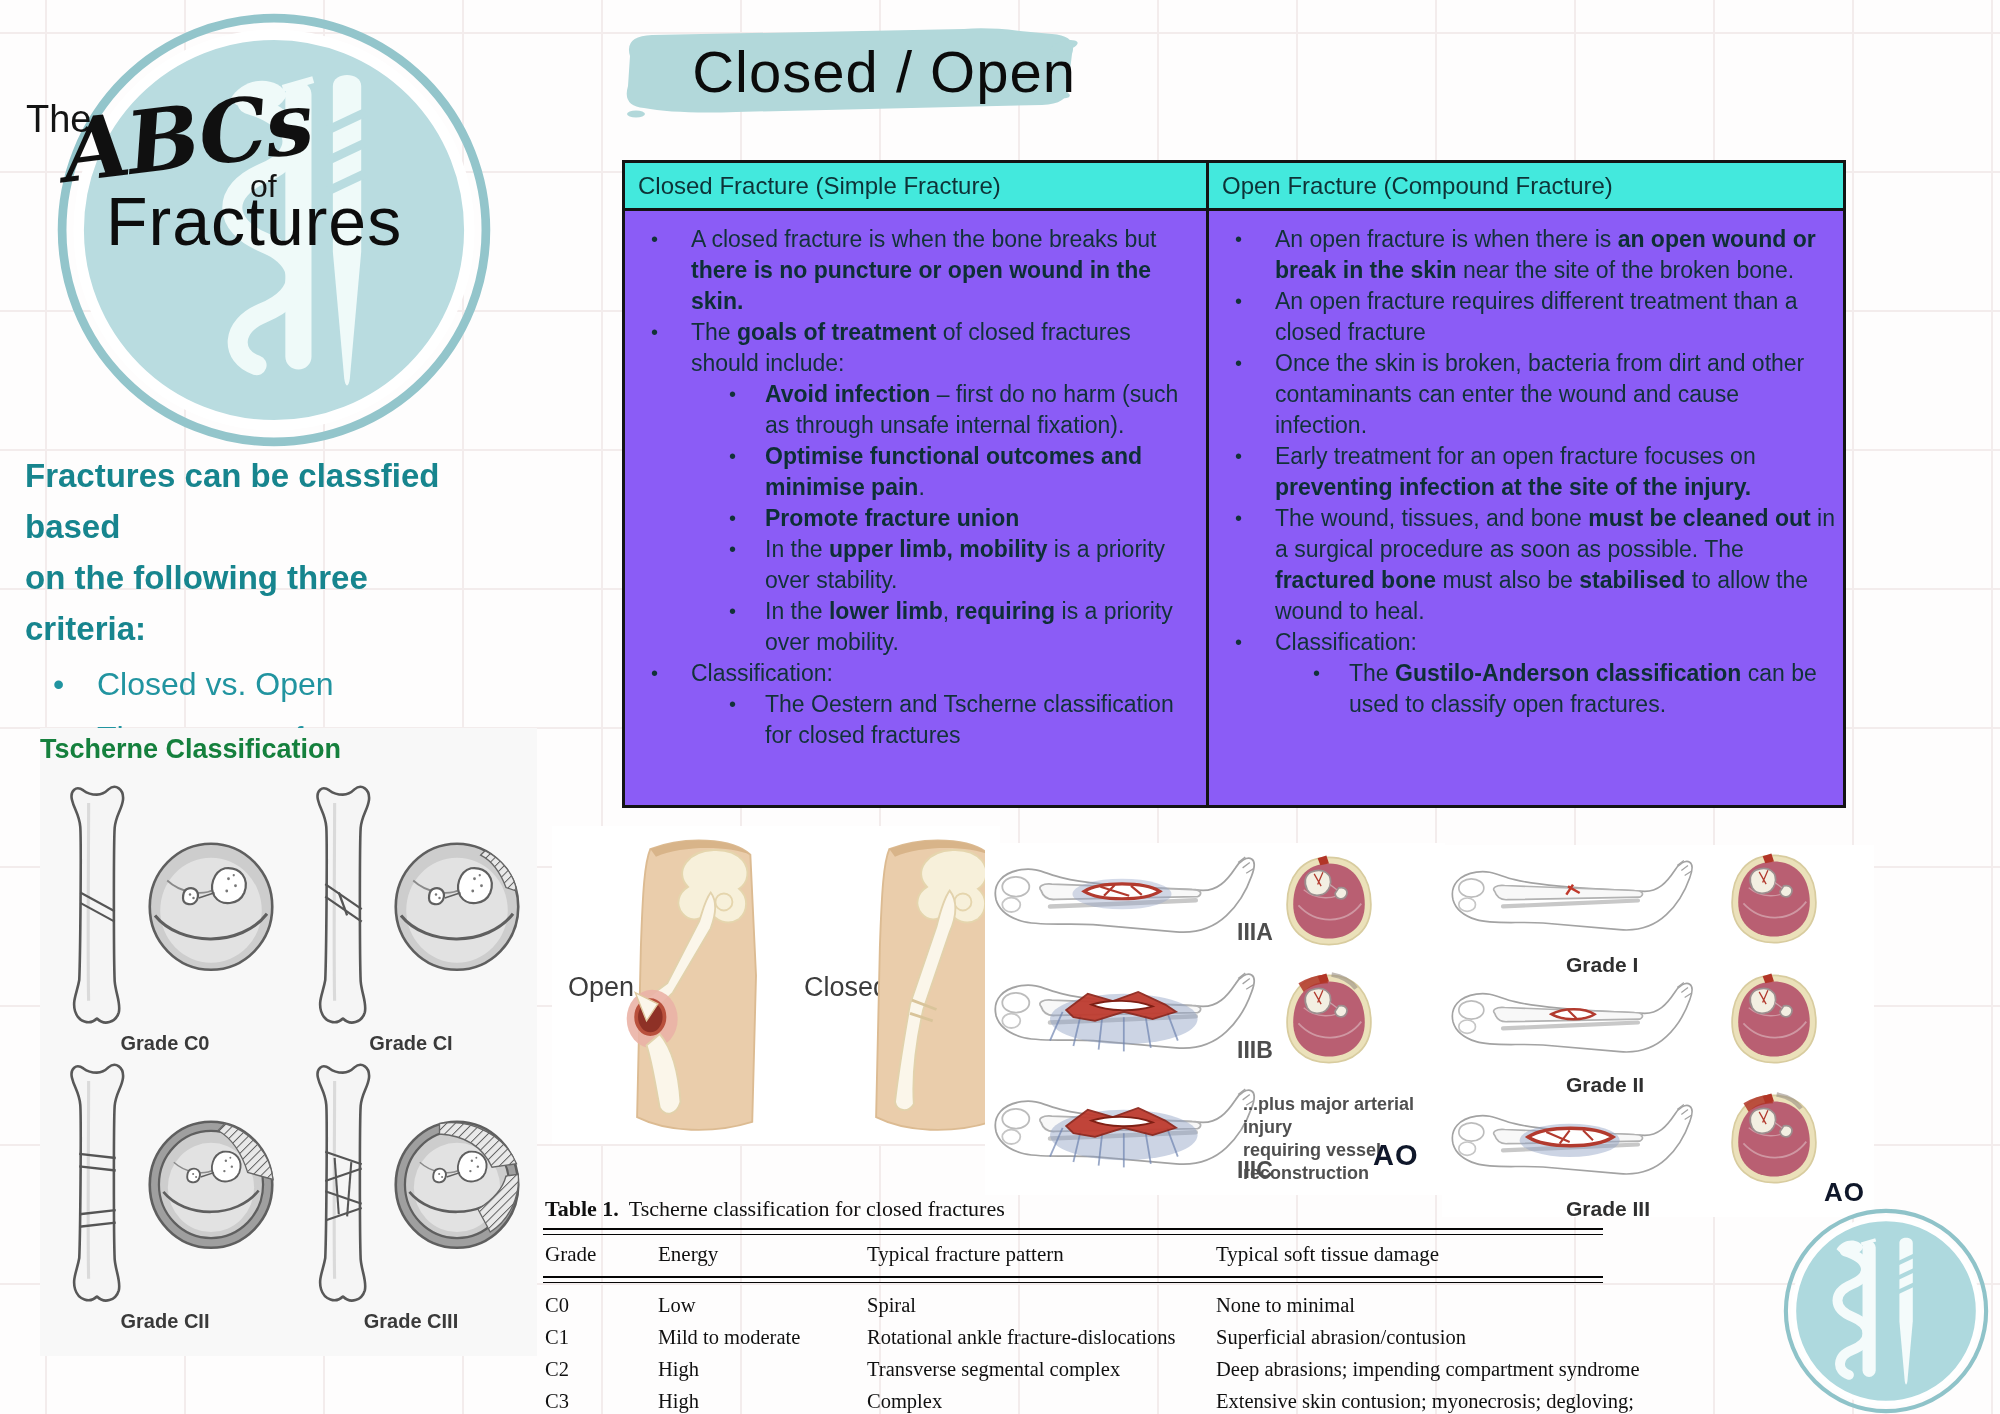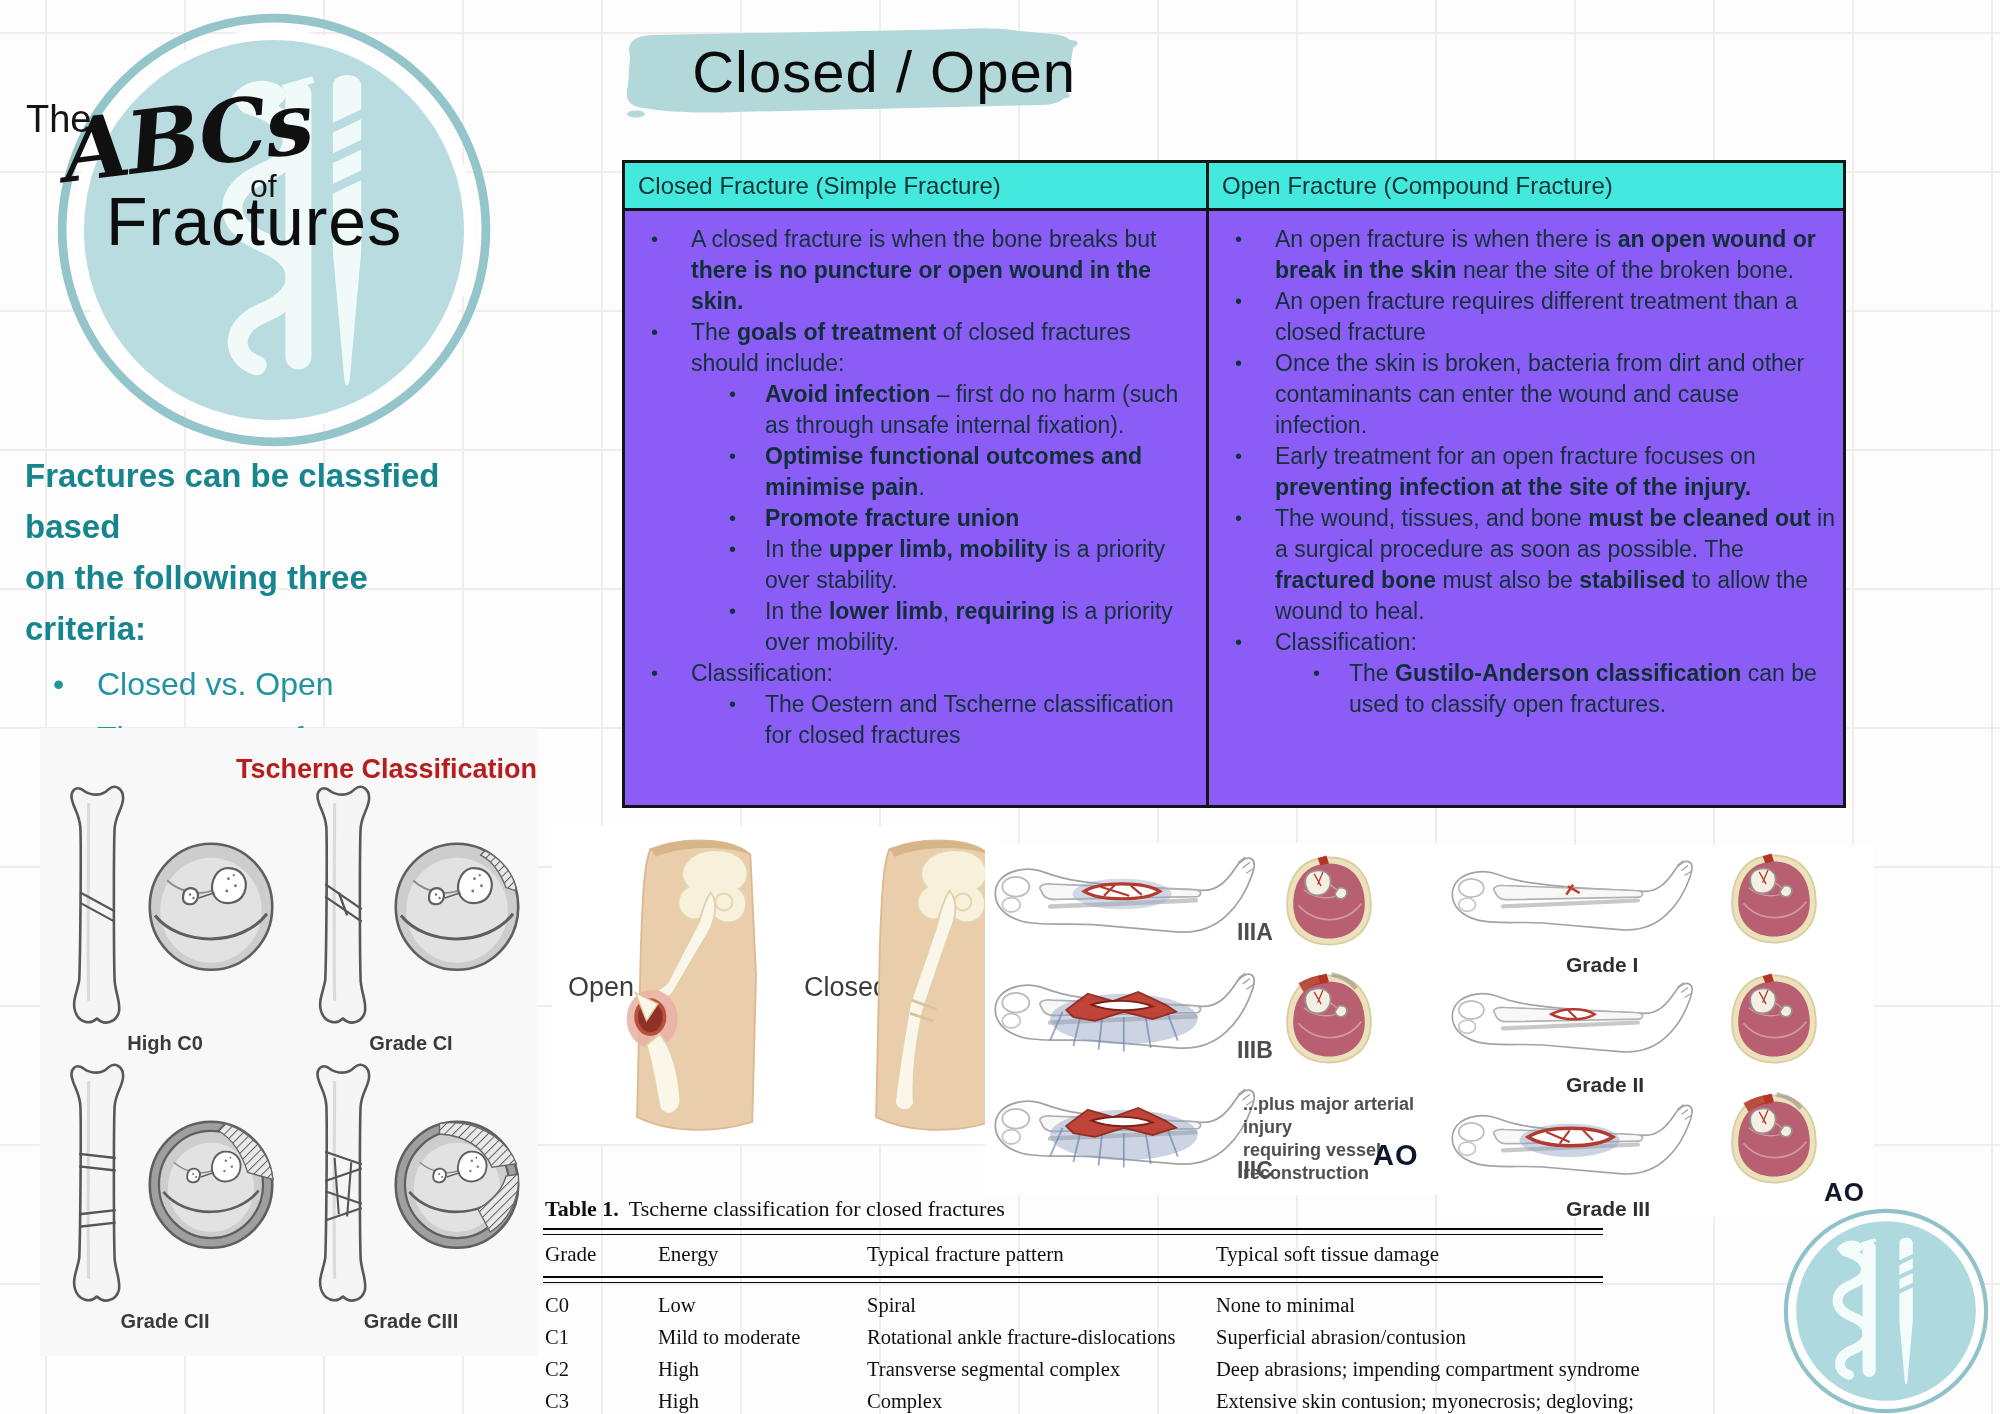--- a/index.html
+++ b/index.html
@@ -45,22 +45,22 @@
   .tli{display:flex;}
   .tli .dot{width:40px;padding-left:26px;flex:none;font-size:20px;}
   .tli .txt{flex:1;}
   .sli{display:flex;}
   .sli .dot{width:36px;padding-left:104px;flex:none;font-size:20px;}
   .sli .txt{flex:1;}
   .cmp-b b{color:#0e2f35;}
 
   
   #tscherne{left:40px;top:728px;width:497px;height:628px;background:#f8f8f8;}
-  .ts-title{position:absolute;left:0;top:26px;width:100%;text-align:right;
-            font-size:27px;font-weight:bold;color:#b91c1c;}
+  .ts-title{position:absolute;left:0;top:6px;width:100%;text-align:left;
+            font-size:27px;font-weight:bold;color:#15803d;}
   .ts-cell{position:absolute;width:238px;height:270px;}
   .ts-cell svg.bone{position:absolute;left:12px;top:0;width:80px;height:250px;}
   .ts-cell svg.xsec{position:absolute;left:95px;top:55px;width:140px;height:140px;}
   .ts-label{position:absolute;left:0;width:238px;top:252px;text-align:center;
             font-size:20px;font-weight:bold;color:#3a3a3a;}
 
   
   #openclosed{left:552px;top:826px;width:448px;height:318px;background:#fff;}
   .oc-label{position:absolute;font-size:27px;color:#3c3c3c;}
   #openclosed svg.thigh{position:absolute;top:8px;width:150px;height:302px;}
@@ -294,21 +294,21 @@
     <svg class="bone" viewBox="0 0 70 240">
       <use href="#sym-bone"></use>
       <g stroke="#555" stroke-width="2" fill="none">
           <path d="M18,108 L51,126"></path>
           <path d="M18,118 L51,136"></path>
         </g>
     </svg>
     <svg class="xsec" viewBox="0 0 160 160">
         <use href="#sym-xsec-gray"></use>
       </svg>
-    <div class="ts-label">High C0</div>
+    <div class="ts-label">Grade C0</div>
   </div>
   <div class="ts-cell" style="left:6px;top:330px;">
     <svg class="bone" viewBox="0 0 70 240">
       <use href="#sym-bone"></use>
       <g stroke="#555" stroke-width="2.2" fill="none">
           <path d="M17,92 L52,96"></path>
           <path d="M17,104 L52,108"></path>
           <path d="M17,150 L52,146"></path>
           <path d="M17,162 L52,158"></path>
         </g>

